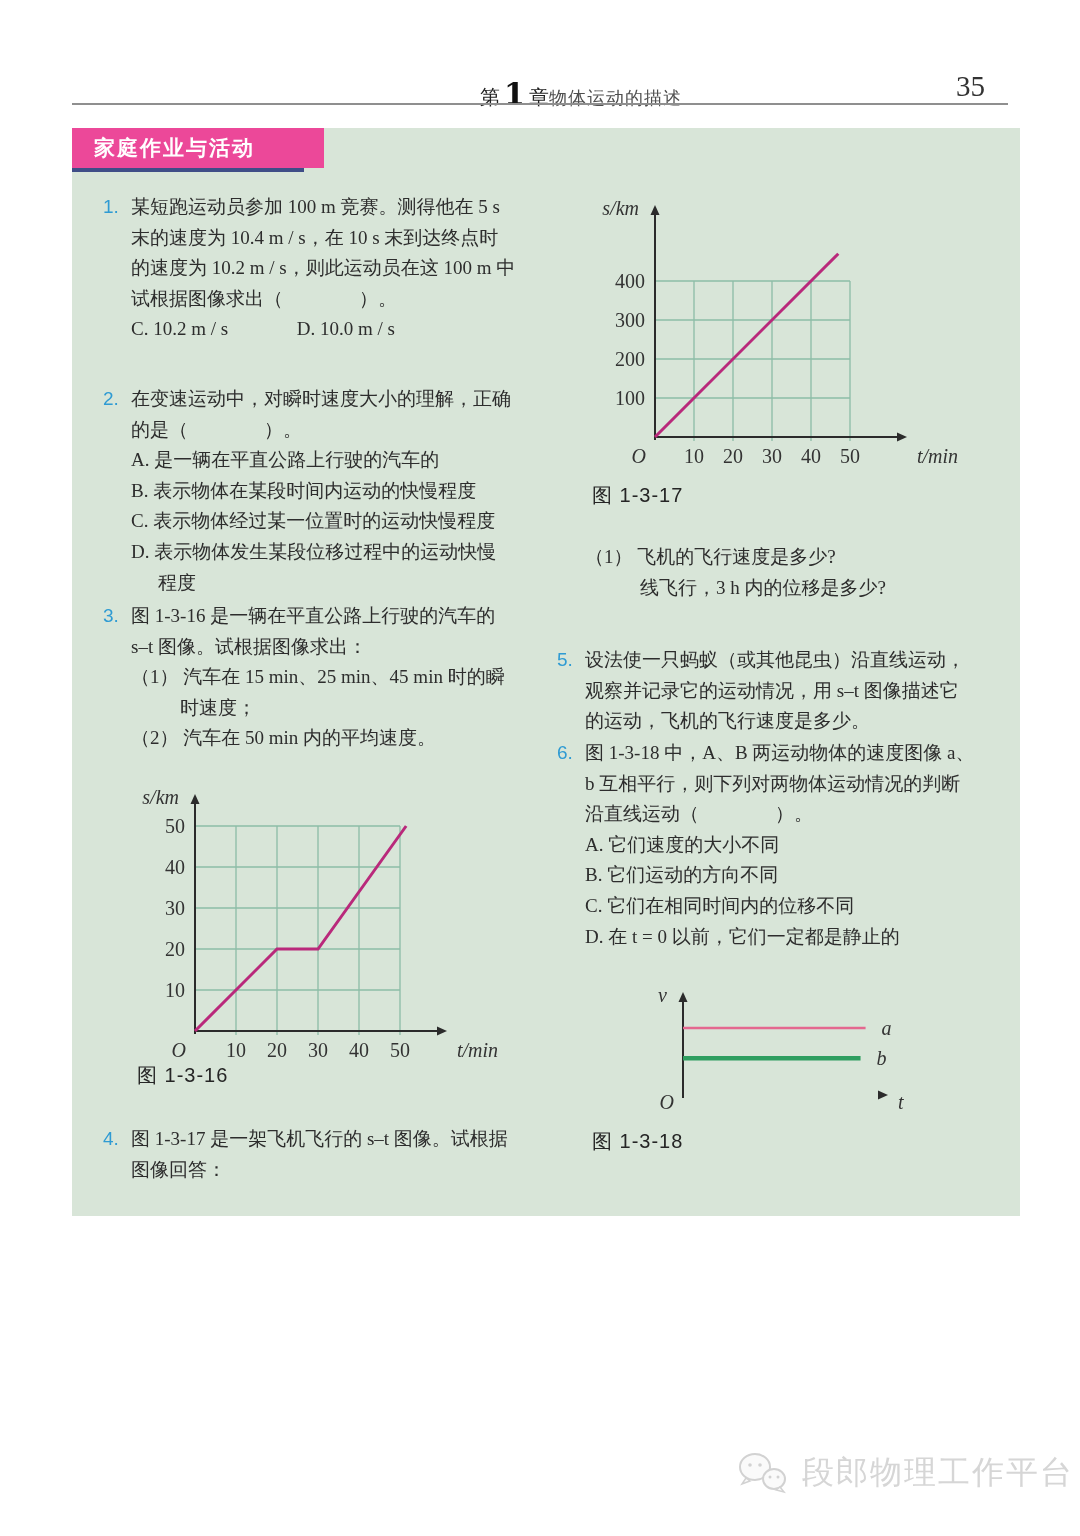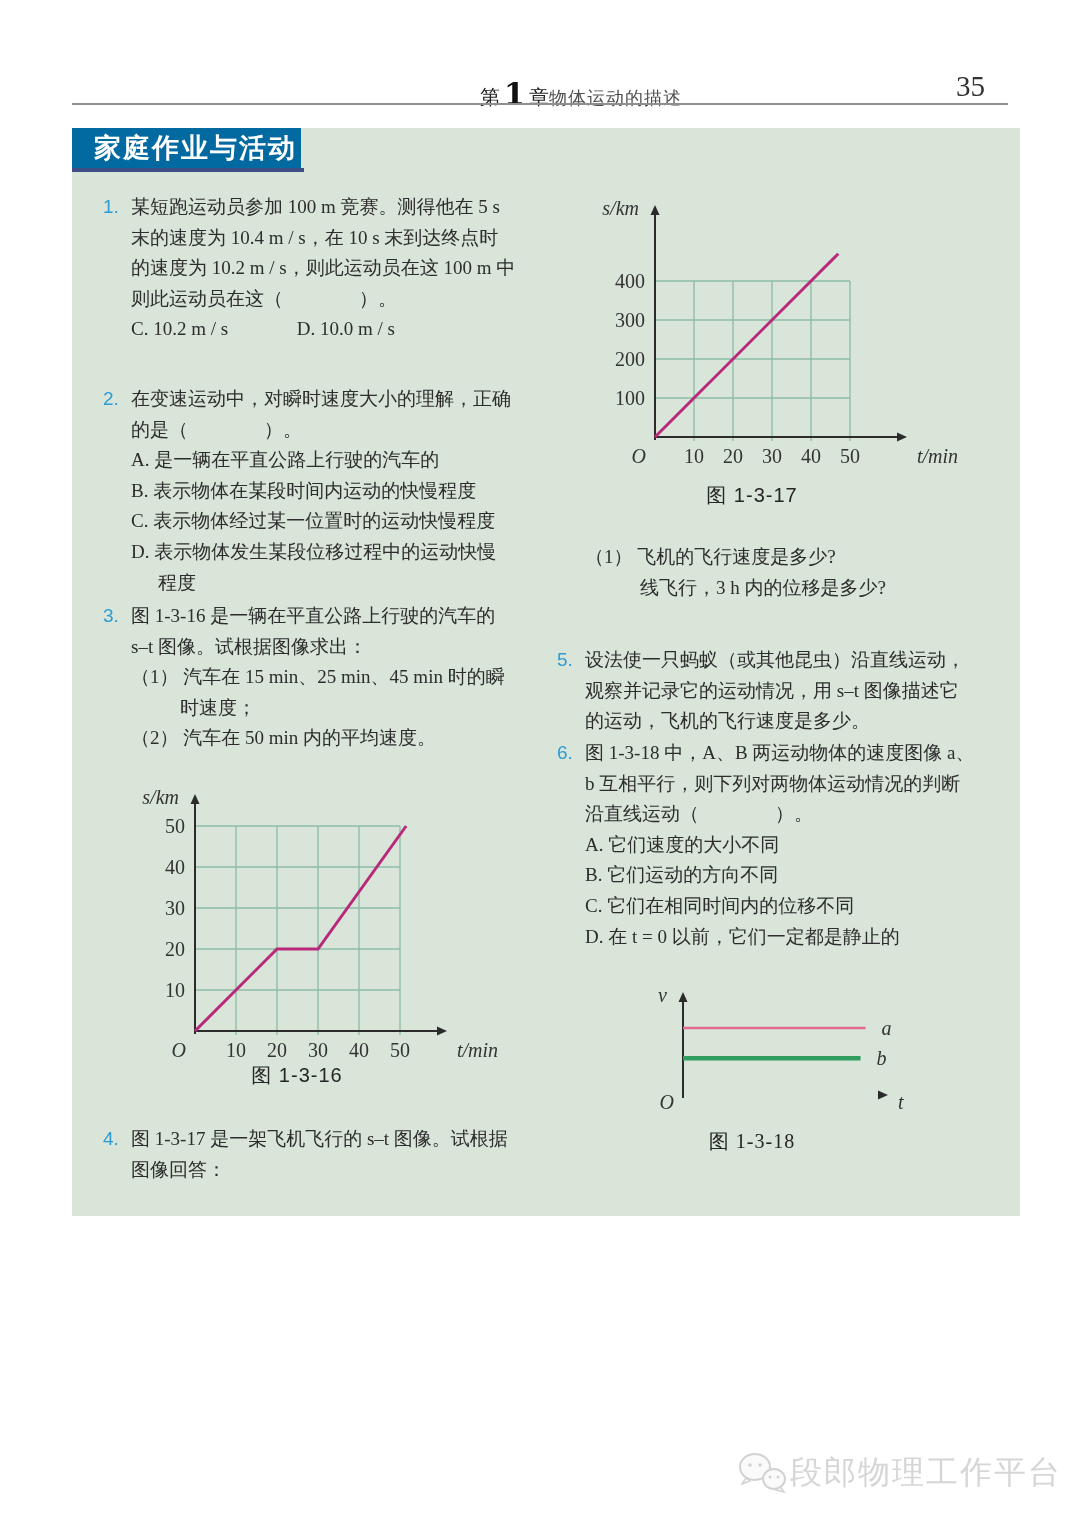--- a/index.html
+++ b/index.html
@@ -11,22 +11,22 @@
   .chap-zi{font-size:20px;color:#222;}
   .chap-num{font-size:30px;font-weight:bold;color:#111;margin:0 4px;font-family:"DejaVu Serif",serif;}
   .chap-title{font-size:18px;color:#4f4f4f;letter-spacing:1px;}
   #page-number{position:absolute;right:95px;top:70px;font-size:29px;color:#333;}
   #header-rule{position:absolute;left:72px;top:103px;width:936px;height:2px;background:#8f8f8f;}
 
   
   #panel{position:absolute;left:72px;top:128px;width:948px;height:1088px;background:#d8e5d8;}
 
   
-  #section-tag{position:absolute;left:72px;top:128px;width:229px;height:40px;background:#0369a1;
-               color:#ffffff;font-family:"Liberation Sans",sans-serif;font-size:27px;font-weight:bold;
+  #section-tag{position:absolute;left:72px;top:128px;width:252px;height:40px;background:#ec4899;
+               color:#ffffff;font-family:"Liberation Sans",sans-serif;font-size:21px;font-weight:bold;
                line-height:40px;padding-left:22px;box-sizing:border-box;letter-spacing:2px;}
   #section-tag-underline{position:absolute;left:72px;top:168px;width:232px;height:4px;background:#3f4d87;}
 
   
   .q{position:absolute;font-size:19px;line-height:30.6px;color:#2d2d2d;}
   .qnum{position:absolute;left:-28px;top:0;color:#2f9bd3;font-family:"Liberation Sans",sans-serif;font-size:19px;}
   .line{white-space:nowrap;}
   .opt{display:inline-block;width:161px;}
   .ind-a{padding-left:27px;}
   .ind-b{padding-left:49px;}
@@ -38,28 +38,28 @@
   #q4{left:131px;top:1124px;}
   #q4-items{left:585px;top:542px;}
   #q5{left:585px;top:645px;}
   #q6{left:585px;top:738px;}
 
   
   .figsvg{position:absolute;}
   #svg-fig16{left:118px;top:781px;}
   #svg-fig17{left:556px;top:175px;}
   #svg-fig18{left:598px;top:970px;}
-  .fig-caption{position:absolute;width:320px;text-align:center;
+  .fig-caption{position:absolute;width:320px;
                font-family:"Liberation Sans",sans-serif;font-size:20px;color:#252525;letter-spacing:1px;}
   #cap-fig16{left:137px;top:1062px;}
   #cap-fig17{left:592px;top:482px;}
-  #cap-fig18{left:592px;top:1128px;font-family:Liberation Serif, serif;}
-
-  
-  #watermark{position:absolute;left:736px;top:1450px;display:flex;align-items:center;}
+  #cap-fig18{left:592px;top:1128px;}
+
+  
+  #watermark{position:absolute;left:736px;top:1450px;display:flex;align-items:center;gap:12px;}
   #watermark-text{font-family:"Liberation Sans",sans-serif;font-size:32px;color:#d6d6d6;letter-spacing:2px;}
 </style>
 </head>
 <body>
 
 <div id="page">
 
   <div id="chapter-line">
     <span class="chap-zi">第</span>
     <span class="chap-num">1</span>
@@ -71,21 +71,21 @@
 
   <div id="panel"></div>
   <div id="section-tag">家庭作业与活动</div>
   <div id="section-tag-underline"></div>
 
   <div id="q1" class="q">
     <span class="qnum">1.</span>
     <div class="line">某短跑运动员参加 100 m 竞赛。测得他在 5 s</div>
     <div class="line">末的速度为 10.4 m / s，在 10 s 末到达终点时</div>
     <div class="line">的速度为 10.2 m / s，则此运动员在这 100 m 中</div>
-    <div class="line">则此运动员在这（　　　　）。</div>
+    <div class="line">试根据图像求出（　　　　）。</div>
     <div class="line">
       <span class="opt">C. 10.2 m / s</span>
       <span class="opt">D. 10.0 m / s</span>
     </div>
   </div>
 
   <div id="q2" class="q">
     <span class="qnum">2.</span>
     <div class="line">在变速运动中，对瞬时速度大小的理解，正确</div>
     <div class="line">的是（　　　　）。</div>

